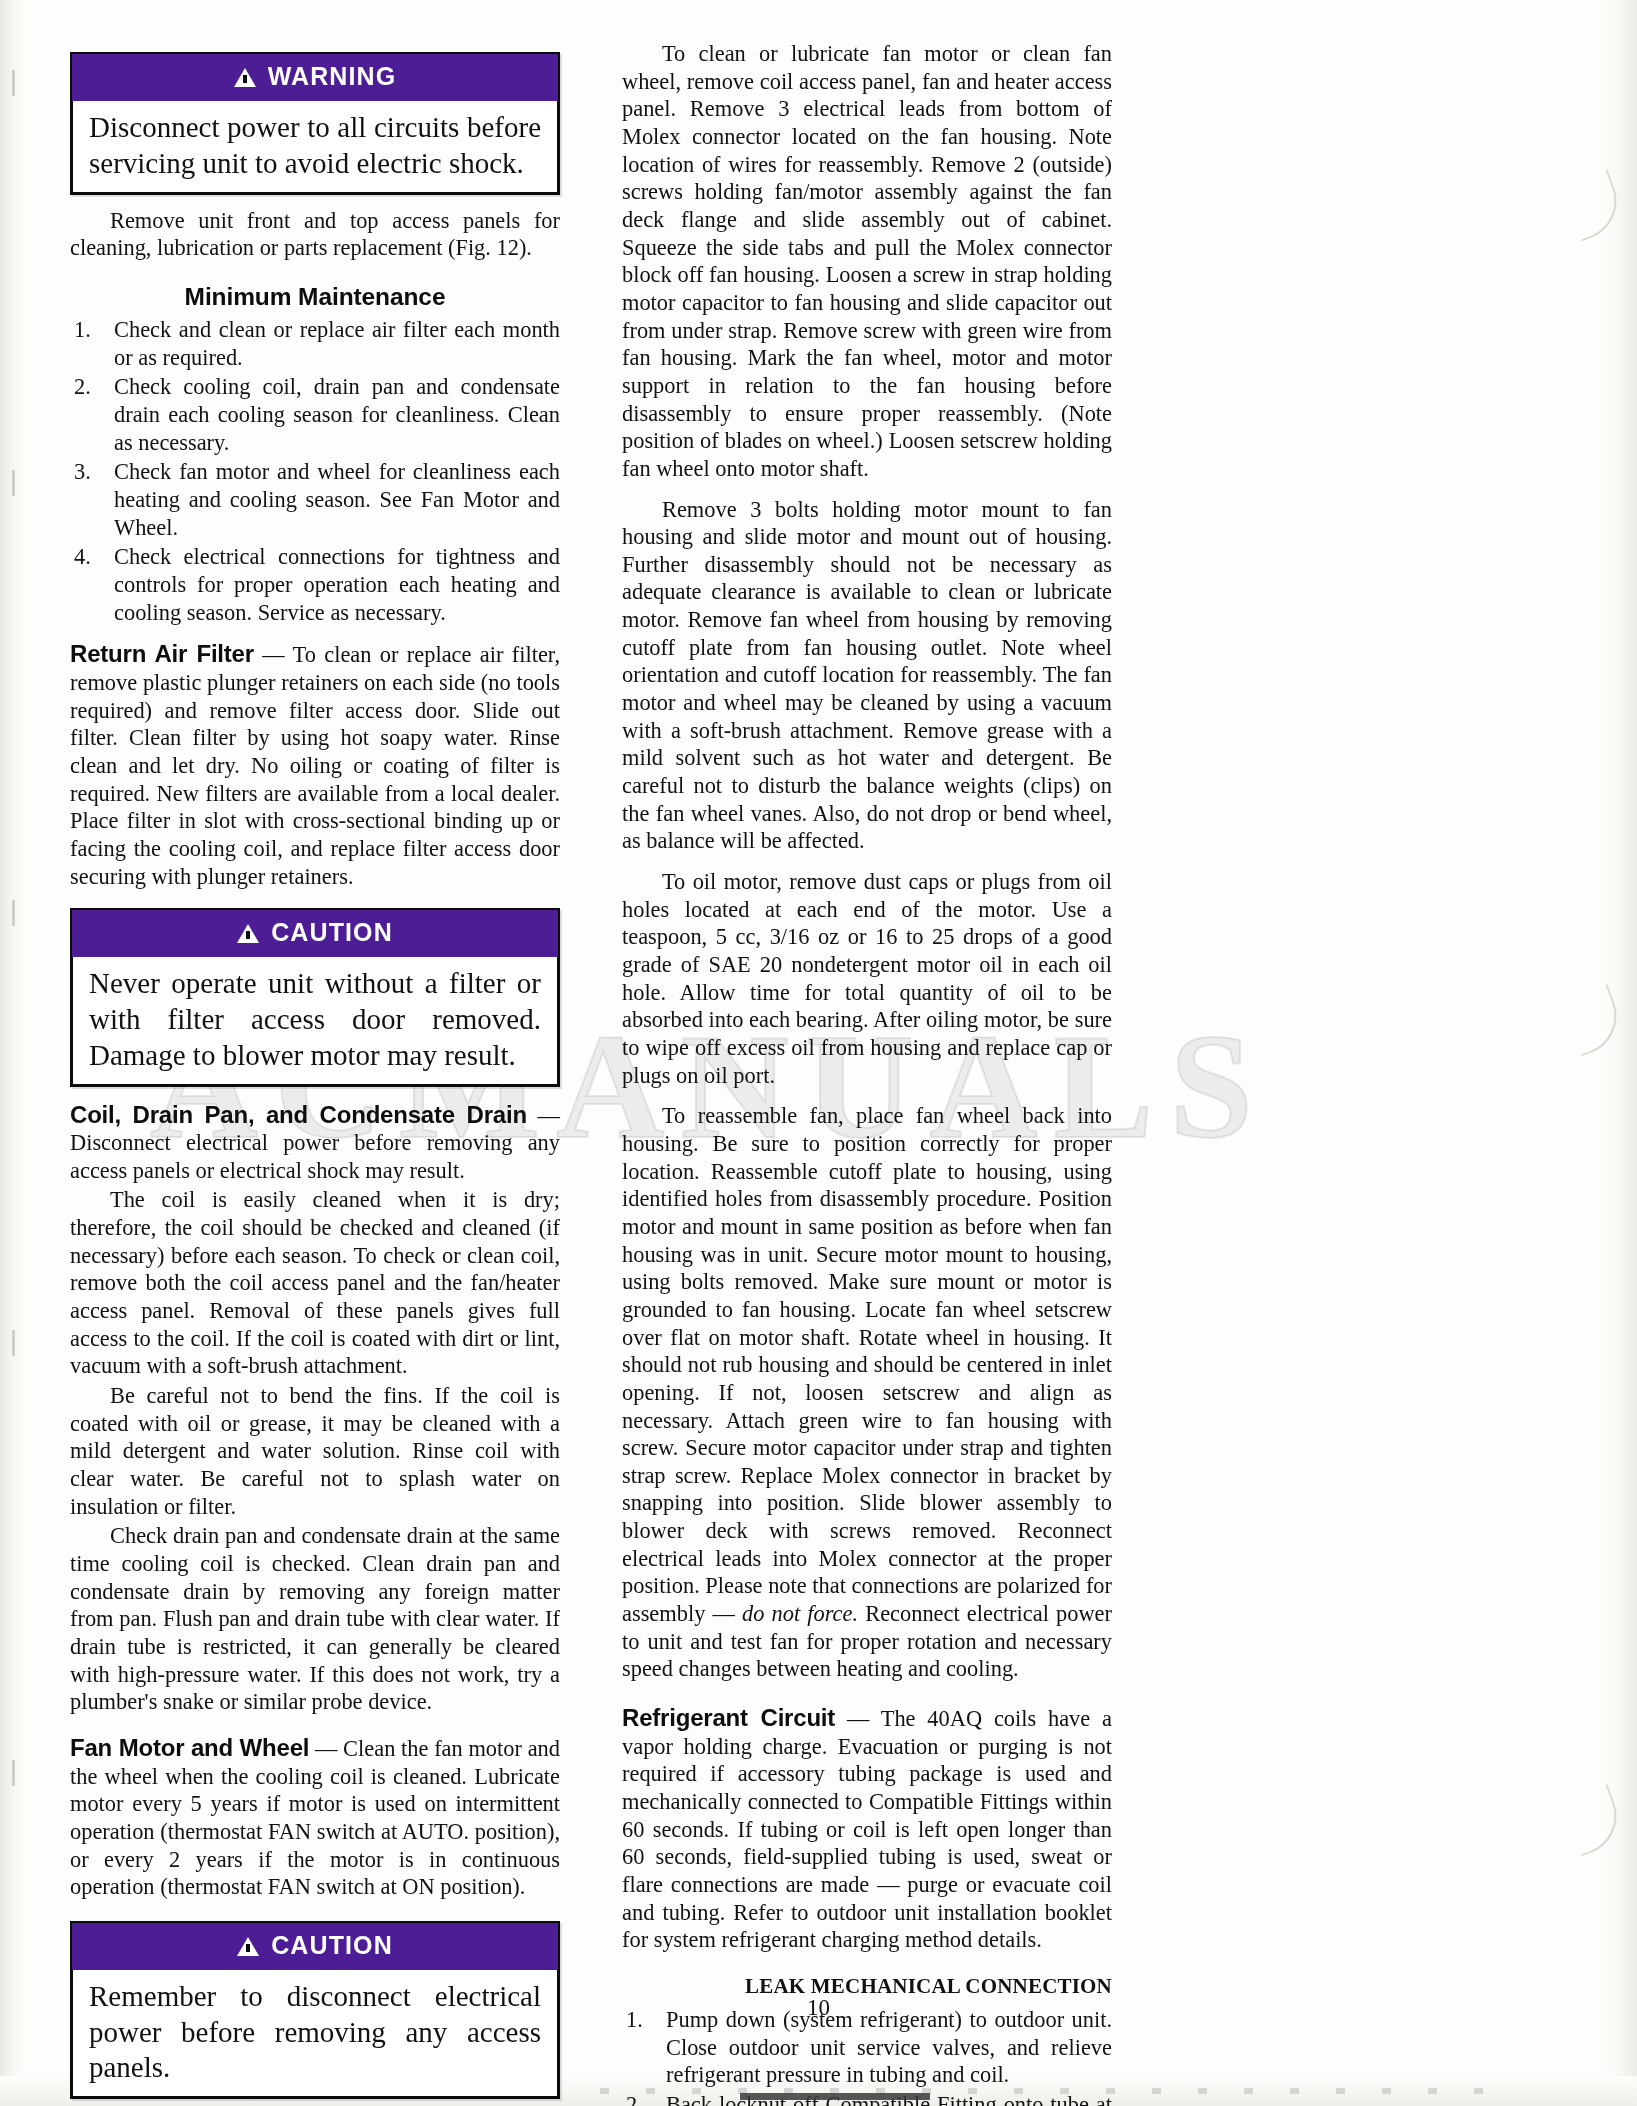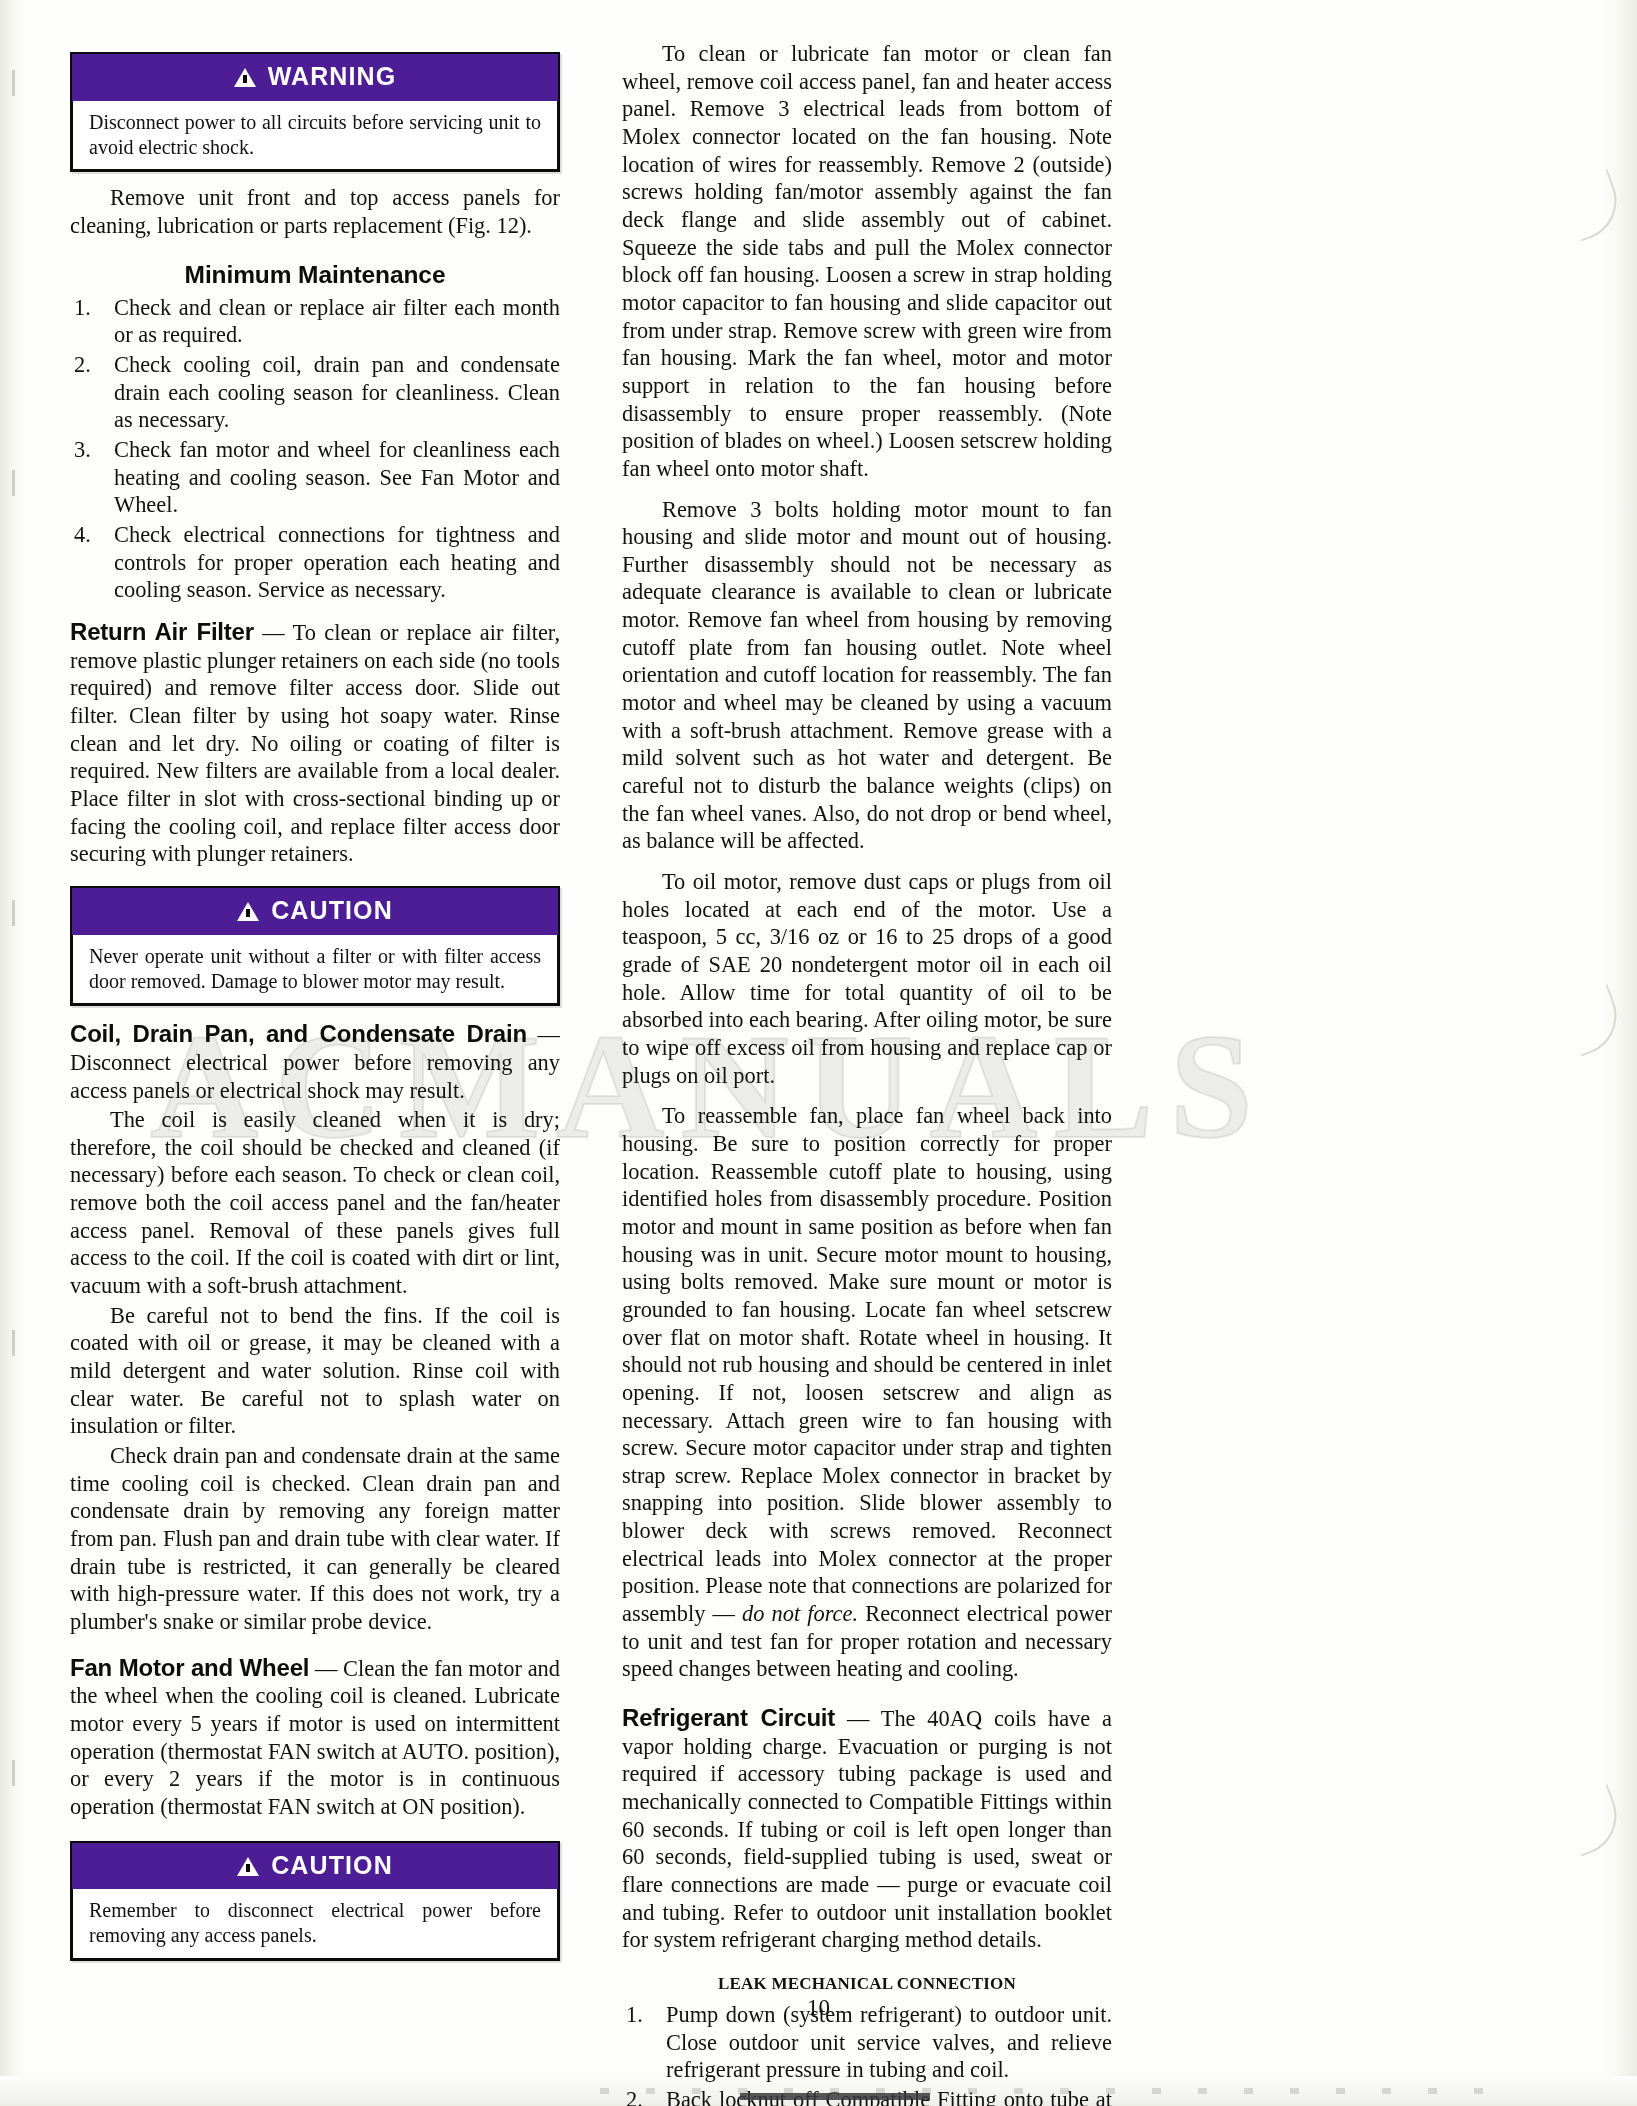--- a/index.html
+++ b/index.html
@@ -106,23 +106,23 @@
     text-align: center;
   }
   .run-in {
     font-family: "Liberation Sans", sans-serif;
     font-weight: bold;
     font-size: 24px;
     letter-spacing: -0.2px;
     color: #0d0d0d;
   }
   .caps-head {
-    font-size: 17px;
+    font-size: 21px;
     margin: 20px 0 6px 0;
-    text-align: center;
+    text-align: right;
     letter-spacing: 0.2px;
   }
 
   
   p.para {
     margin: 0 0 2px 0;
     text-indent: 40px;
   }
   p.para.noindent { text-indent: 0; }
   p.gap { margin-top: 13px; }
@@ -179,21 +179,21 @@
   }
   .alert .bar .tri::after {
     content: "";
     position: absolute;
     left: -2px; top: 7px;
     width: 4px; height: 8px;
     background: #0b0b0b;
   }
   .alert .body {
     padding: 9px 16px 10px 16px;
-    font-size: 20px;
+    font-size: 29px;
     line-height: 1.235;
     text-align: justify;
   }
   .alert .body p { margin: 0; }
 
   
   .alert.shadowed { box-shadow: 2px 2px 0 rgba(0,0,0,0.12); }
 
   
   .watermark {

